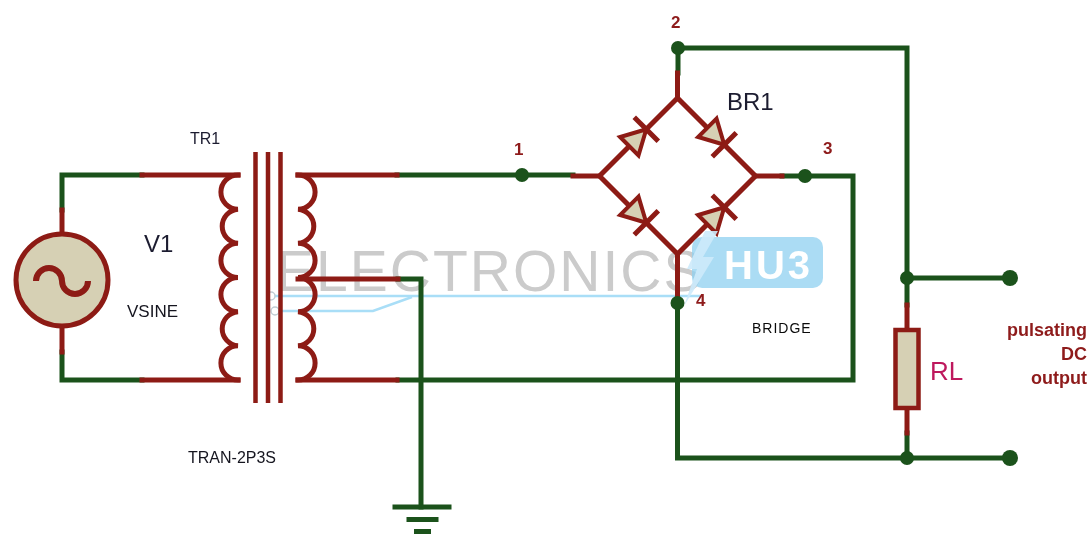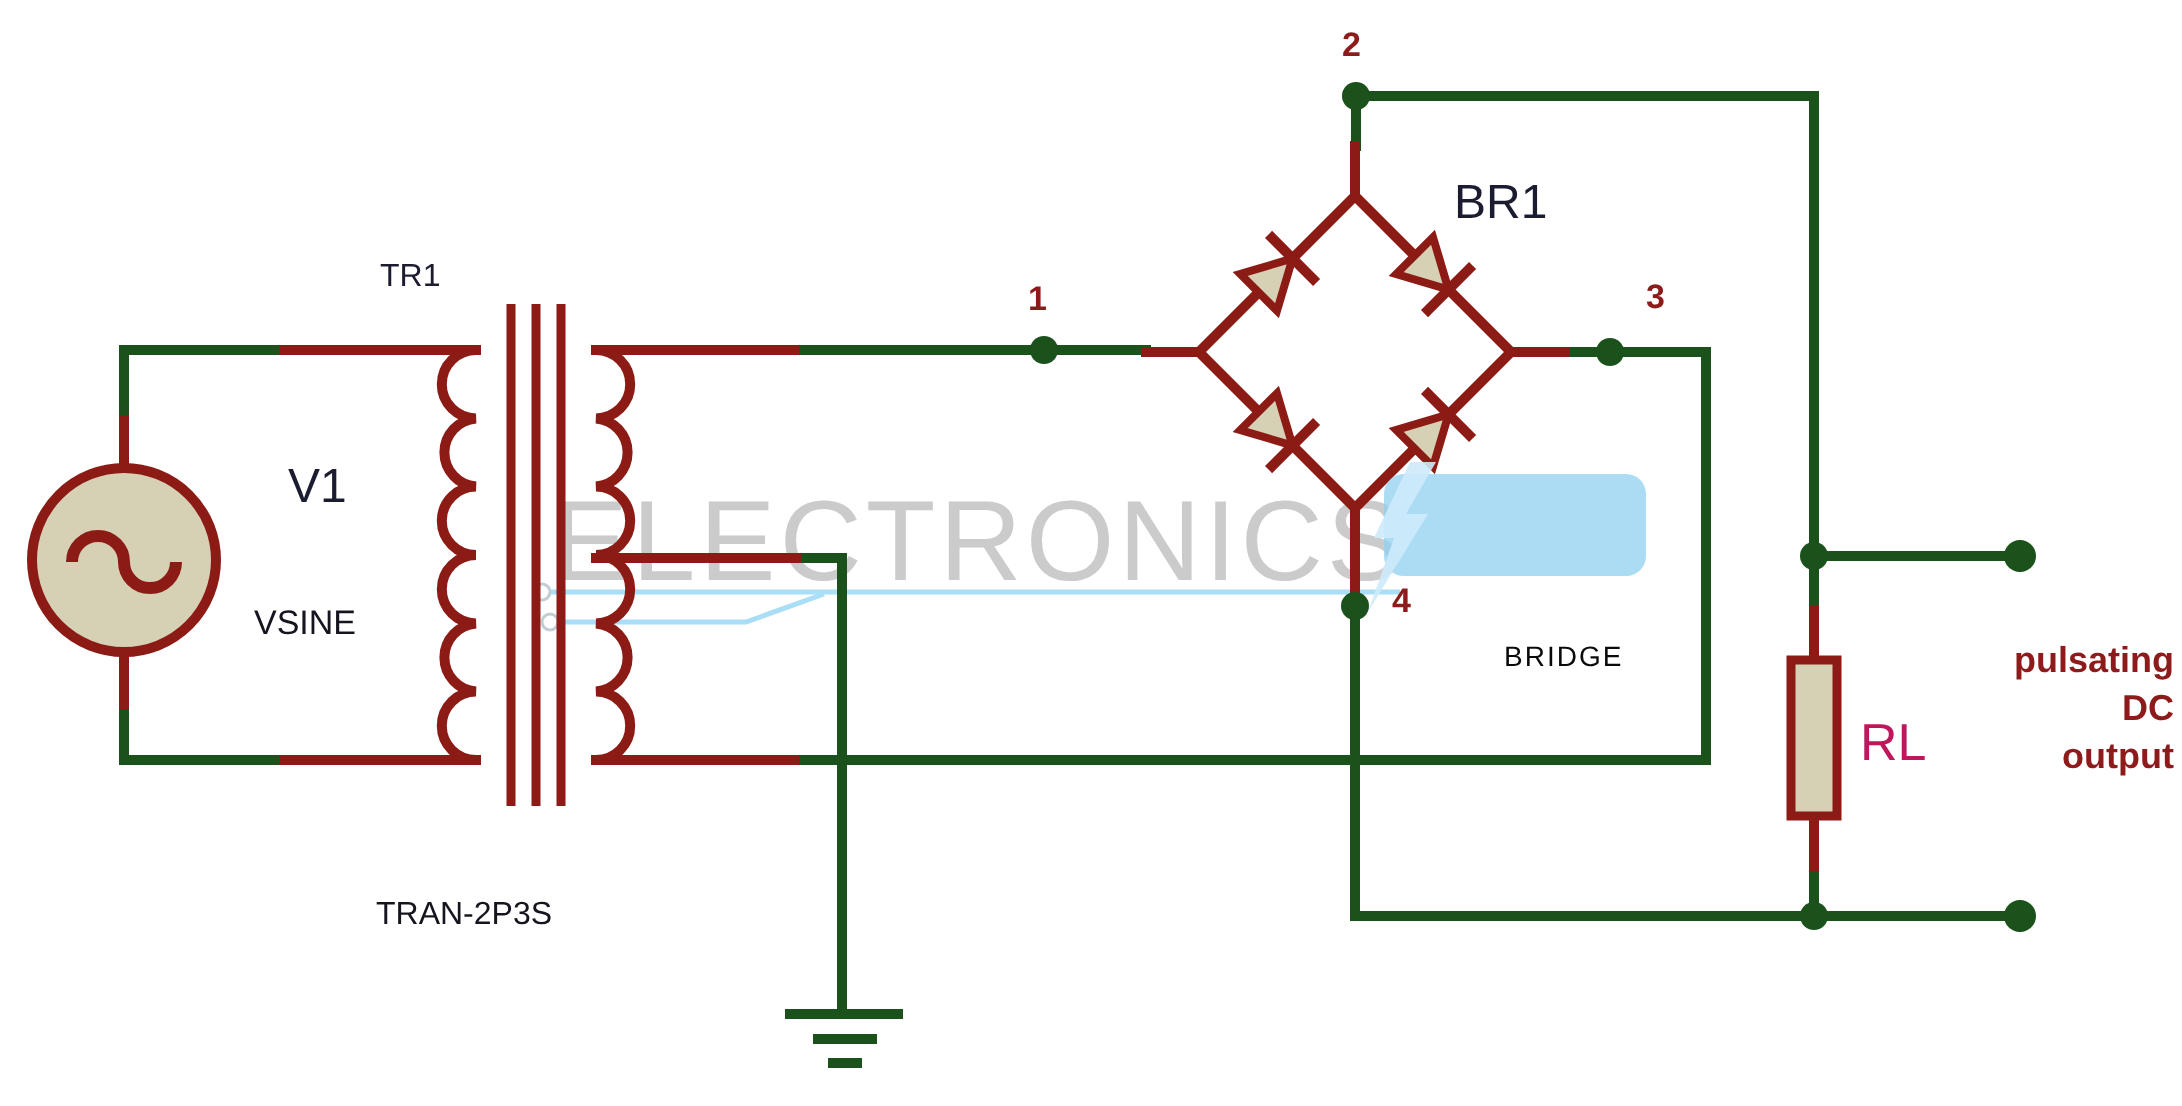--- a/index.html
+++ b/index.html
@@ -125,20 +125,21 @@
       <circle class="g-dot" cx="907" cy="458" r="7"></circle>
       <circle class="g-dot" cx="1010" cy="278" r="8"></circle>
       <circle class="g-dot" cx="1010" cy="458" r="8"></circle>
     </g>
   </svg>
 
   <svg class="layer" width="1091" height="553">
     <rect x="692" y="237" width="131" height="51" rx="10" fill="var(--badge_blue)" opacity="0.75"></rect>
     <polygon points="705,231 687,269 697,269 684,306 714,257 703,257 718,231" fill="#cdeafb" opacity="0.9"></polygon>
   </svg>
+  <div class="wm-badge-text">HU3</div>
 
   <div class="lbl ref" style="left:190px;top:130px;font-size:16px">TR1</div>
   <div class="lbl type" style="left:188px;top:409px;font-size:16px">TRAN-2P3S</div>
   <div class="lbl ref" style="left:144px;top:230px;font-size:24px">V1</div>
   <div class="lbl type" style="left:127px;top:262px">VSINE</div>
   <div class="lbl ref" style="left:727px;top:88px;font-size:24px">BR1</div>
   <div class="bridge-type">BRIDGE</div>
   <div class="lbl ref" style="left:930px;top:356px;font-size:26px;color:#be185d">RL</div>
 
   <div class="lbl node-num" style="left:514px;top:140px">1</div>

